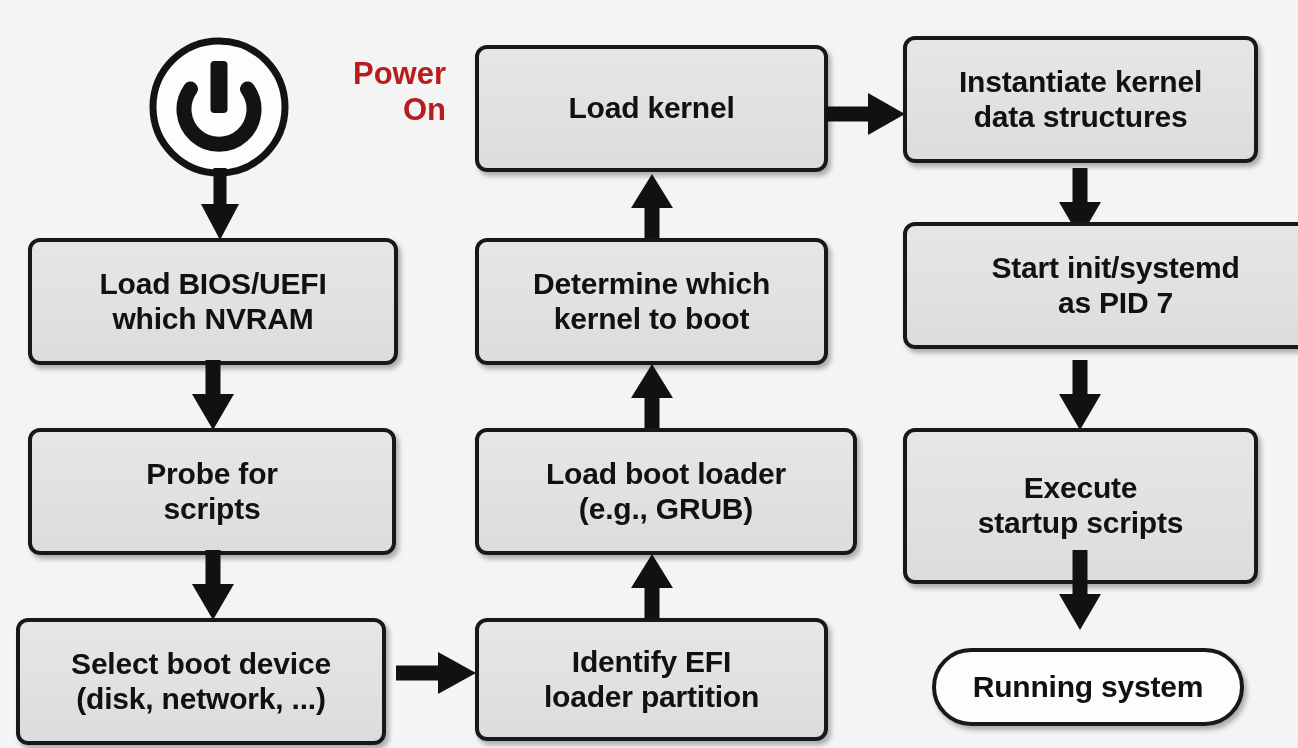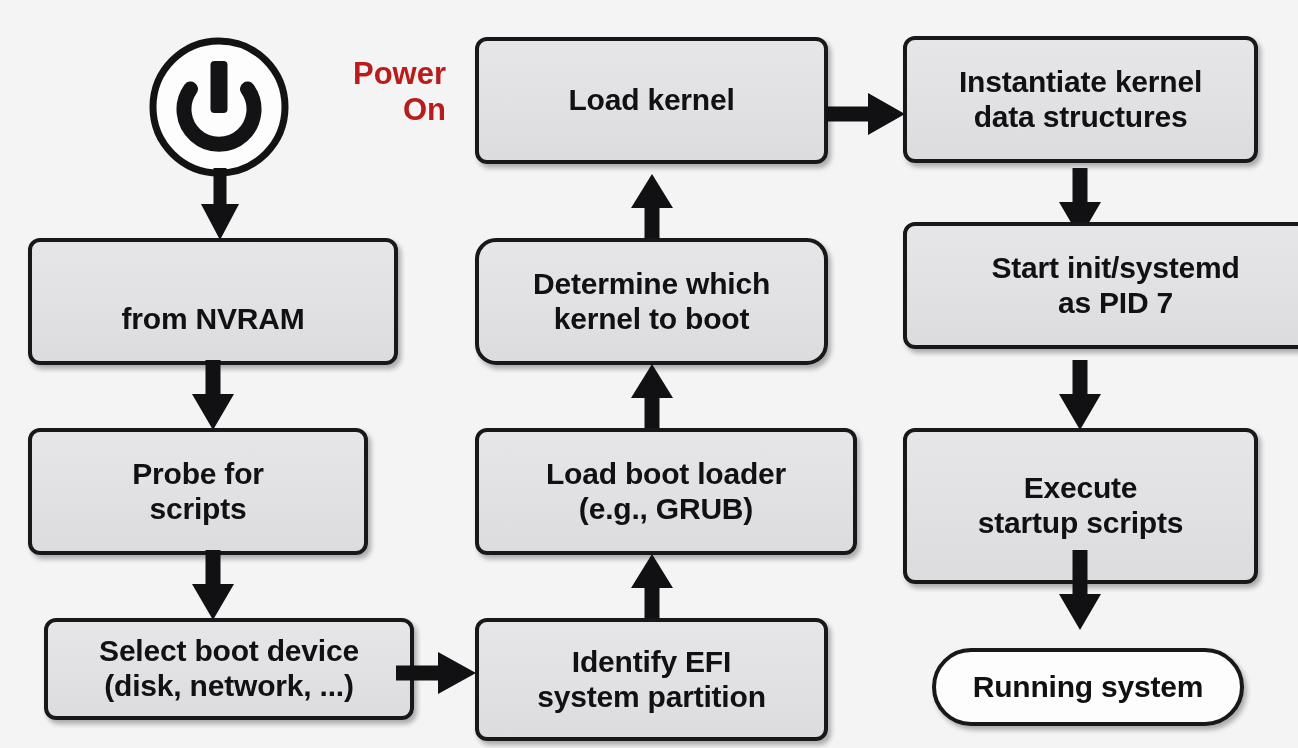--- a/index.html
+++ b/index.html
@@ -91,74 +91,74 @@
 
   <div class="arrow" style="left:199px; top:168px;">
     <svg width="42" height="74">
       <path d="M21,0 L21,40" stroke="#111113" stroke-width="13" fill="none"></path>
       <path d="M2,36 L40,36 L21,72 Z" fill="#111113"></path>
     </svg>
   </div>
 
   <div class="node" style="left:28px; top:238px; width:370px; height:127px;">
     <span class="txt">
-      <br>
-      <span>from NVRAM</span>
+      <span>Load BIOS/UEFI</span><br>
+      <span>which NVRAM</span>
     </span>
   </div>
 
   <div class="arrow" style="left:192px; top:360px;">
     <svg width="42" height="74">
       <path d="M21,0 L21,40" stroke="#111113" stroke-width="15" fill="none"></path>
       <path d="M0,34 L42,34 L21,70 Z" fill="#111113"></path>
     </svg>
   </div>
 
-  <div class="node" style="left:28px; top:428px; width:340px; height:127px;">
+  <div class="node" style="left:28px; top:428px; width:368px; height:127px;">
     <span class="txt">
       <span>Probe for</span><br>
       <span>scripts</span>
     </span>
   </div>
 
   <div class="arrow" style="left:192px; top:550px;">
     <svg width="42" height="74">
       <path d="M21,0 L21,40" stroke="#111113" stroke-width="15" fill="none"></path>
       <path d="M0,34 L42,34 L21,70 Z" fill="#111113"></path>
     </svg>
   </div>
 
-  <div class="node" style="left:44px; top:618px; width:370px; height:102px;">
+  <div class="node" style="left:16px; top:618px; width:370px; height:127px;">
     <span class="txt">
       <span>Select boot device</span><br>
       <span>(disk, network, ...)</span>
     </span>
   </div>
 
   <div class="arrow" style="left:396px; top:650px;">
     <svg width="84" height="46">
       <path d="M0,23 L46,23" stroke="#111113" stroke-width="15" fill="none"></path>
       <path d="M42,2 L42,44 L80,23 Z" fill="#111113"></path>
     </svg>
   </div>
 
-  <div class="node" style="left:475px; top:37px; width:353px; height:127px;align-items:center;">
+  <div class="node" style="left:475px; top:45px; width:353px; height:127px;align-items:center;">
     <span class="txt">
       <span>Load kernel</span>
     </span>
   </div>
 
   <div class="arrow" style="left:631px; top:176px;">
     <svg width="42" height="66">
       <path d="M21,66 L21,28" stroke="#111113" stroke-width="15" fill="none"></path>
       <path d="M0,32 L42,32 L21,-2 Z" fill="#111113"></path>
     </svg>
   </div>
 
-  <div class="node" style="left:475px; top:238px; width:353px; height:127px;border-radius:21px;">
+  <div class="node" style="left:475px; top:238px; width:353px; height:127px;">
     <span class="txt">
       <span>Determine which</span><br>
       <span>kernel to boot</span>
     </span>
   </div>
 
   <div class="arrow" style="left:631px; top:366px;">
     <svg width="42" height="66">
       <path d="M21,66 L21,28" stroke="#111113" stroke-width="15" fill="none"></path>
       <path d="M0,32 L42,32 L21,-2 Z" fill="#111113"></path>
@@ -175,21 +175,21 @@
   <div class="arrow" style="left:631px; top:556px;">
     <svg width="42" height="66">
       <path d="M21,66 L21,28" stroke="#111113" stroke-width="15" fill="none"></path>
       <path d="M0,32 L42,32 L21,-2 Z" fill="#111113"></path>
     </svg>
   </div>
 
   <div class="node" style="left:475px; top:618px; width:353px; height:123px;">
     <span class="txt">
       <span>Identify EFI</span><br>
-      <span>system partition</span>
+      <span>loader partition</span>
     </span>
   </div>
 
   <div class="arrow" style="left:826px; top:91px;">
     <svg width="84" height="46">
       <path d="M0,23 L46,23" stroke="#111113" stroke-width="15" fill="none"></path>
       <path d="M42,2 L42,44 L79,23 Z" fill="#111113"></path>
     </svg>
   </div>
 

